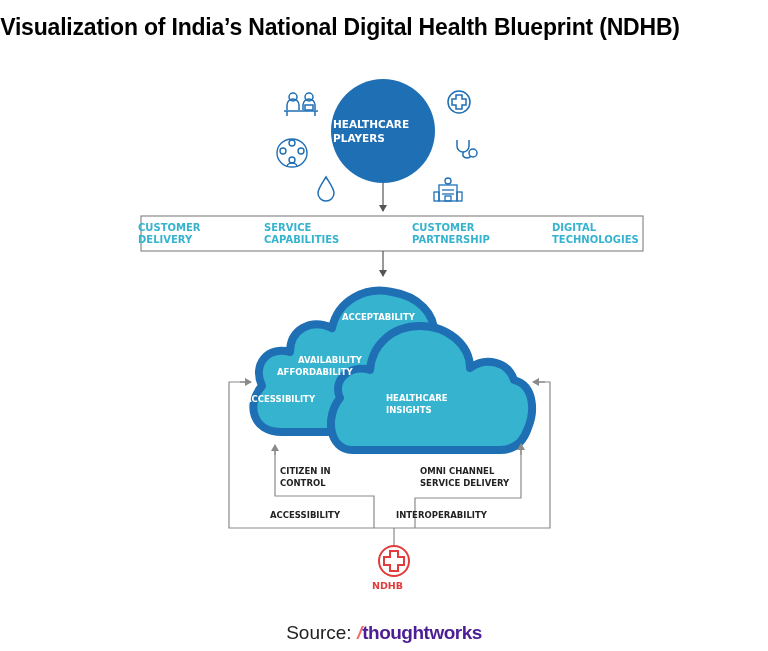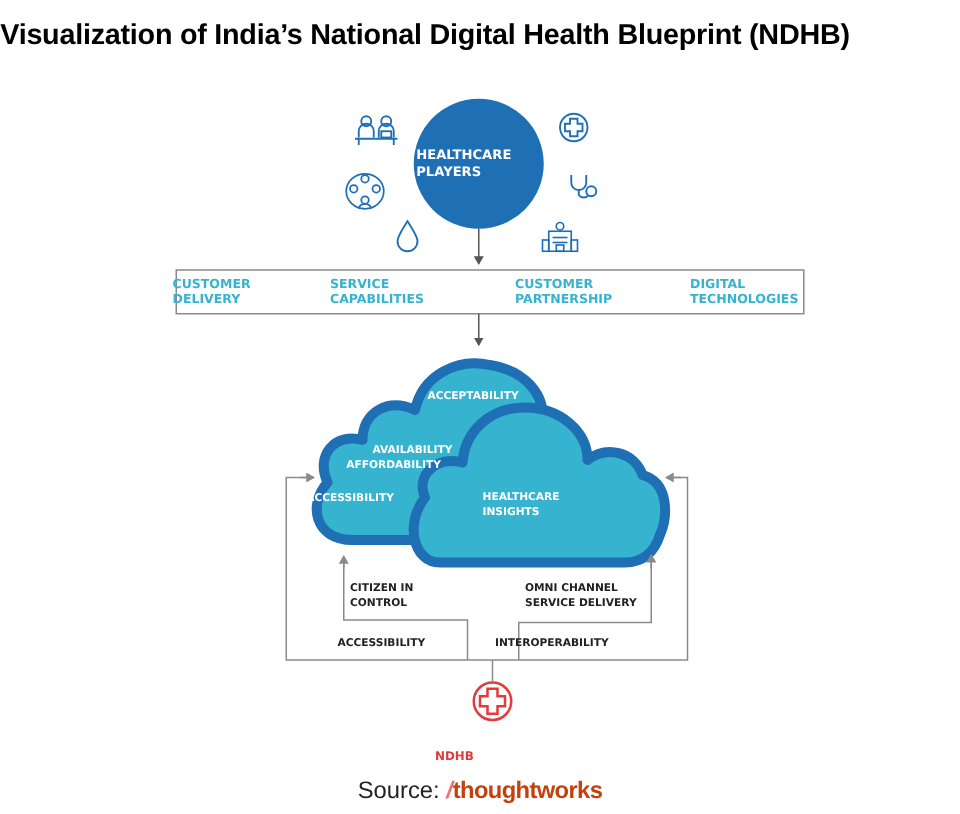--- a/index.html
+++ b/index.html
@@ -7,21 +7,21 @@
   .title { position:absolute; left:0; top:14px; width:680px; text-align:center; font-family:"Liberation Sans", sans-serif; font-weight:bold; font-size:23px; color:#000; letter-spacing:-0.2px; }
   svg.diagram { position:absolute; left:0; top:0; }
   .lbl { position:absolute; text-align:left; font-family:"DejaVu Sans", sans-serif; font-weight:bold; line-height:12px; }
   .teal { color:#36b3cf; font-size:10px; }
   .white { color:#ffffff; font-size:8.5px; }
   .dark { color:#222; font-size:8.5px; }
   .circle-lbl { color:#fff; font-size:10.5px; line-height:14px; }
   .red { color:#e23b3b; font-size:9.5px; }
   .source { position:absolute; left:0; top:622px; width:768px; text-align:center; font-size:19px; color:#222; }
   .source .slash { color:#f26f70; font-weight:bold; font-style:italic; }
-  .source .brand { color:#c2410c; font-weight:bold; letter-spacing:-0.5px; }
+  .source .brand { color:#4c1d95; font-weight:bold; letter-spacing:-0.5px; }
 </style>
 </head>
 <body>
 
 <div class="title">Visualization of India’s National Digital Health Blueprint (NDHB)</div>
 
 <svg class="diagram" width="768" height="651" viewBox="0 0 768 651">
   <defs>
     <marker id="arrG" markerWidth="8" markerHeight="8" refX="6" refY="4" orient="auto" markerUnits="userSpaceOnUse">
       <path d="M0,0 L7,4 L0,8 Z" fill="#8a8a8a"></path>
@@ -163,18 +163,18 @@
   <div>CITIZEN IN</div>
   <div>CONTROL</div>
 </div>
 <div class="lbl dark" style="left:420px; top:465px; width:100px;">
   <div>OMNI CHANNEL</div>
   <div>SERVICE DELIVERY</div>
 </div>
 <div class="lbl dark" style="left:270px; top:509px; width:100px;">ACCESSIBILITY</div>
 <div class="lbl dark" style="left:396px; top:509px; width:110px;">INTEROPERABILITY</div>
 
-<div class="lbl red" style="left:348px; top:580px; width:60px;margin-top:20px;">NDHB</div>
+<div class="lbl red" style="left:372px; top:580px; width:60px;">NDHB</div>
 
 <div class="source">
   <span>Source:</span>
   <span class="slash">/</span><span class="brand">thoughtworks</span>
 </div>
 
 </body></html>

